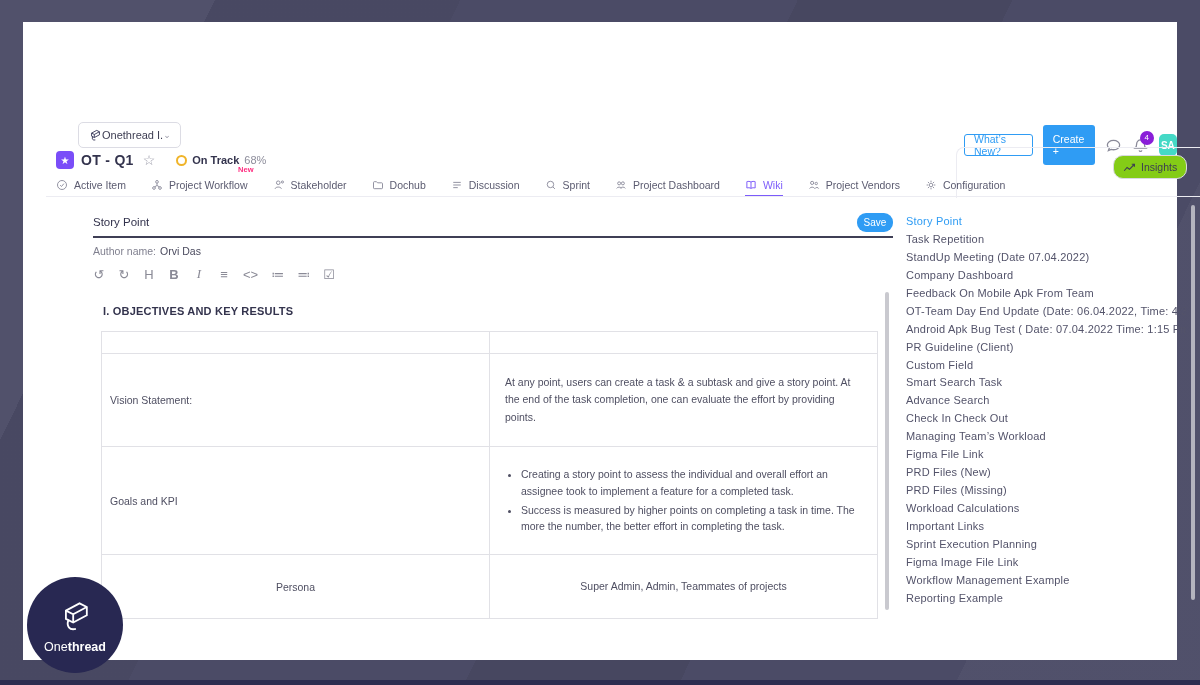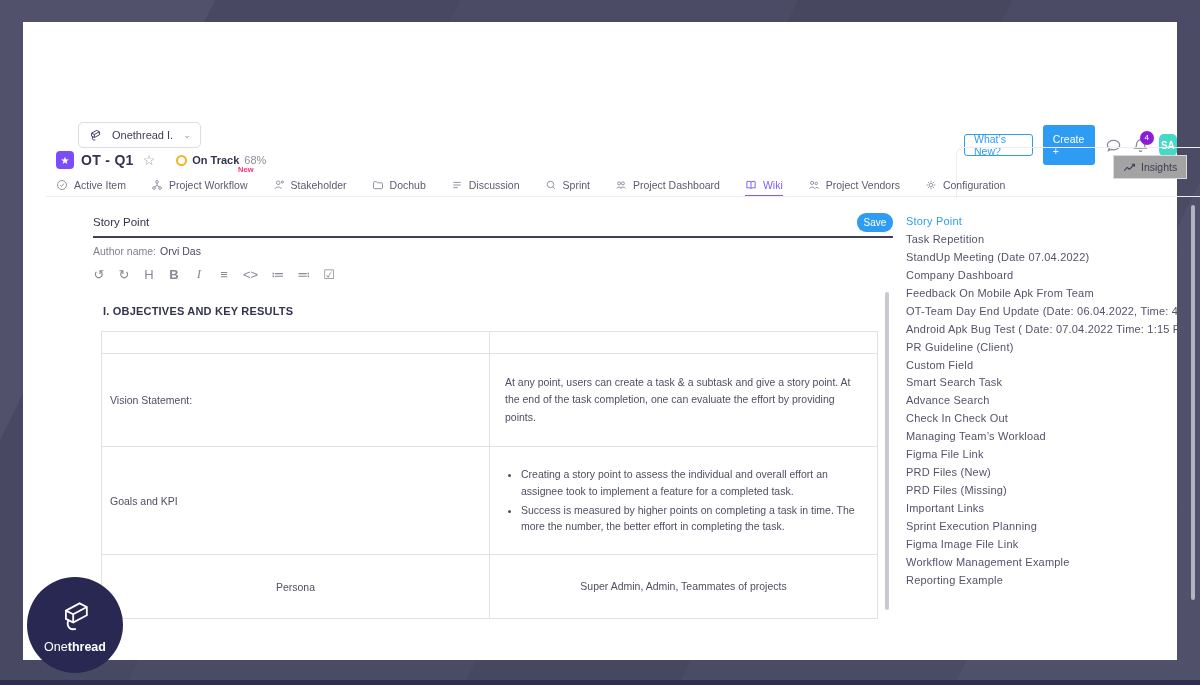--- a/index.html
+++ b/index.html
@@ -5,21 +5,21 @@
   html,body{margin:0;padding:0;}
   body{font-family:"Liberation Sans",sans-serif;-webkit-font-smoothing:antialiased;}
   .stage{position:relative;width:1200px;height:685px;overflow:hidden;
     background:
       linear-gradient(116deg, rgba(255,255,255,0.035) 0 14%, rgba(0,0,0,0.04) 14% 30%, transparent 30% 52%, rgba(0,0,0,0.06) 52% 66%, transparent 66% 84%, rgba(255,255,255,0.03) 84%),
       #4b4b66;}
   .bottom-strip{position:absolute;left:0;right:0;bottom:0;height:5px;background:#2d2d50;}
   .window{position:absolute;left:23px;top:22px;width:1154px;height:638px;background:#ffffff;}
 
   
-  .ws-btn{position:absolute;left:55px;top:100px;height:24px;display:flex;align-items:center;gap:10px;
+  .ws-btn{position:absolute;left:55px;top:100px;height:24px;display:flex;align-items:center;gap:0;
     border:1px solid #dcdce4;border-radius:5px;padding:0 9px;background:#fff;cursor:pointer;}
   .ws-label{font-size:11px;color:#3d3d52;}
   .ws-chev{font-size:9px;color:#9a9aa8;}
   .top-right{position:absolute;left:941px;top:103px;display:flex;align-items:center;gap:10px;}
   .btn-outline{height:20px;padding:0 9px;display:flex;align-items:center;border:1px solid #2f9cf4;border-radius:3px;
     color:#2f9cf4;font-size:10.5px;background:#fff;cursor:pointer;}
   .btn-fill{height:32px;padding:4px 10px;display:flex;align-items:center;border-radius:3px;background:#2f9cf4;
     color:#fff;font-size:10.5px;cursor:pointer;}
   .icon-gray{color:#8a8a99;display:flex;align-items:center;}
   .bell-wrap{position:relative;display:flex;}
@@ -35,21 +35,21 @@
   .proj-title{font-size:14px;font-weight:bold;color:#33334d;letter-spacing:.3px;}
   .fav-star{font-size:14px;color:#9a9aa8;cursor:pointer;margin-left:2px;}
   .status{display:flex;align-items:center;gap:5px;margin-left:14px;}
   .status-dot{width:7px;height:7px;border:2px solid #f0b429;border-radius:50%;}
   .status-label{font-size:11px;font-weight:bold;color:#33334d;}
   .status-pct{font-size:11px;color:#8d8d9b;}
 
   .insights-zone{position:absolute;left:933px;top:125px;width:244px;height:50px;
     border-left:1px solid #ececf2;border-top:1px solid #ececf2;border-top-left-radius:8px;}
   .insights-btn{position:absolute;left:156px;top:7px;height:22px;display:flex;align-items:center;gap:5px;
-    border:1px solid #d9d9e2;border-radius:0;padding:0 9px;font-size:10.5px;color:#3d3d52;background:#a3a3a3;cursor:pointer;}
+    border:1px solid #d9d9e2;border-radius:10px;padding:0 9px;font-size:10.5px;color:#3d3d52;background:#84cc16;cursor:pointer;}
 
   
   .tabs{position:absolute;left:33px;top:152px;display:flex;align-items:center;gap:25px;height:22px;}
   .tab{position:relative;display:flex;align-items:center;gap:6px;font-size:10.5px;color:#5b5b70;cursor:pointer;height:22px;}
   .tab svg{stroke:#90909f;}
   .tab.active{color:#7c5cfa;}
   .tab.active svg{stroke:#7c5cfa;}
   .tab.active::after{content:"";position:absolute;left:0;right:0;bottom:-1px;height:2px;background:#7c5cfa;}
   .tab-badge{position:absolute;top:-9px;right:-6px;color:#fe2c7f;font-size:7.5px;font-weight:bold;}
   .header-sep{position:absolute;left:23px;width:1154px;top:174px;height:1px;background:#ececf2;}
@@ -304,20 +304,21 @@
       <div class="wiki-item">Android Apk Bug Test ( Date: 07.04.2022 Time: 1:15 Pm )</div>
       <div class="wiki-item">PR Guideline (Client)</div>
       <div class="wiki-item">Custom Field</div>
       <div class="wiki-item">Smart Search Task</div>
       <div class="wiki-item">Advance Search</div>
       <div class="wiki-item">Check In Check Out</div>
       <div class="wiki-item">Managing Team’s Workload</div>
       <div class="wiki-item">Figma File Link</div>
       <div class="wiki-item">PRD Files (New)</div>
       <div class="wiki-item">PRD Files (Missing)</div>
+      <div class="wiki-item">Workload Calculations</div>
       <div class="wiki-item">Important Links</div>
       <div class="wiki-item">Sprint Execution Planning</div>
       <div class="wiki-item">Figma Image File Link</div>
       <div class="wiki-item">Workflow Management Example</div>
       <div class="wiki-item">Reporting Example</div>
     </div>
     <div class="side-scroll"></div>
   </div>
 
   <div class="brand-badge">

